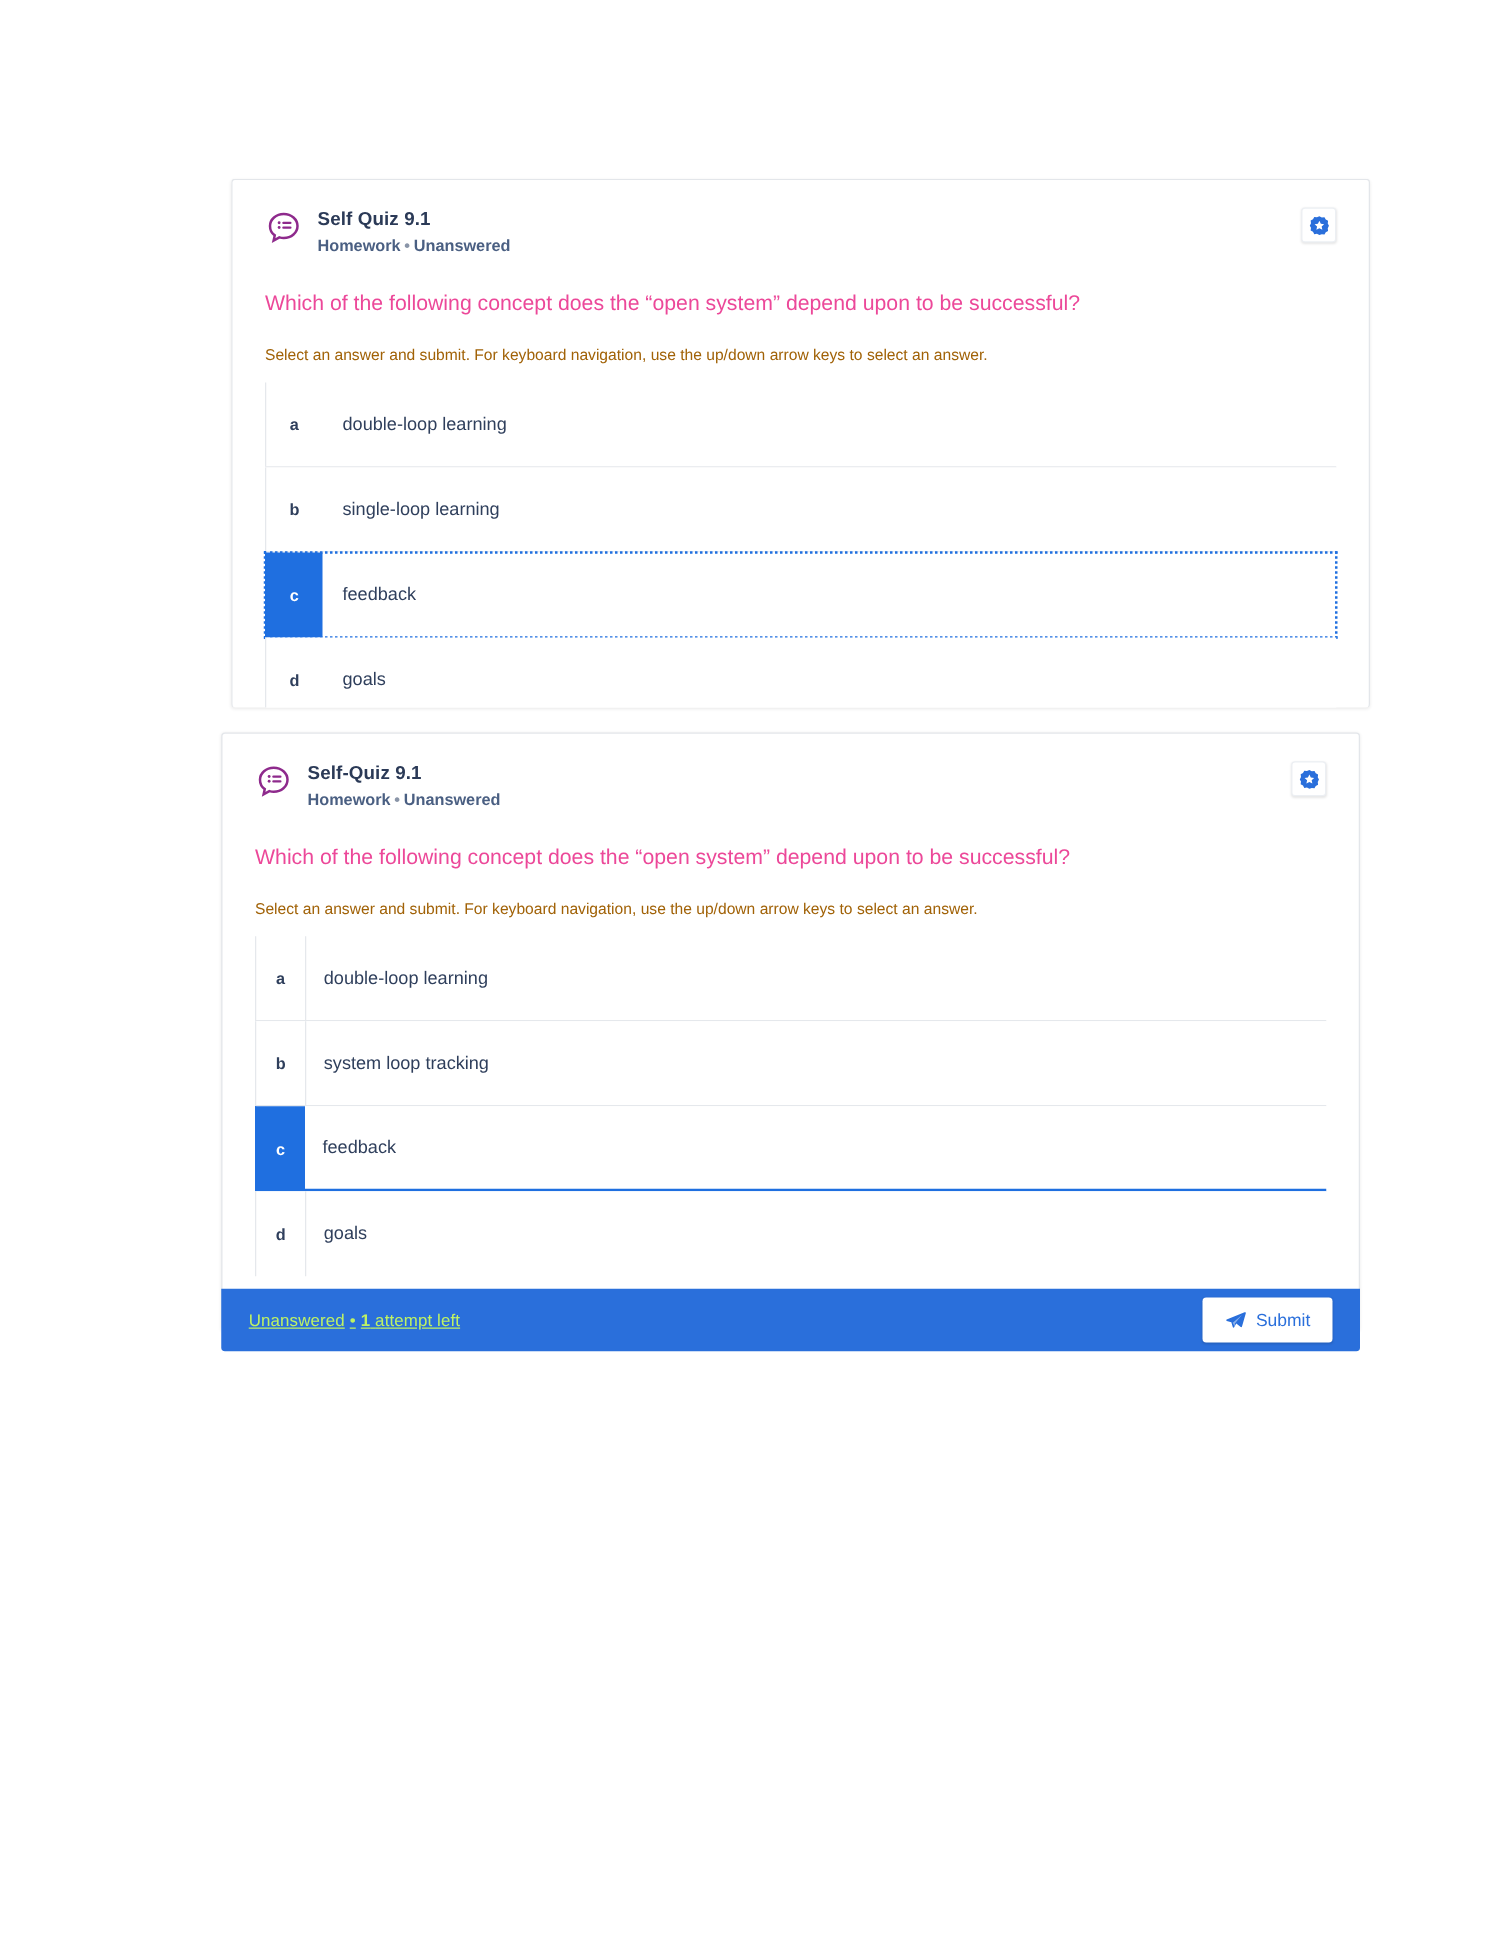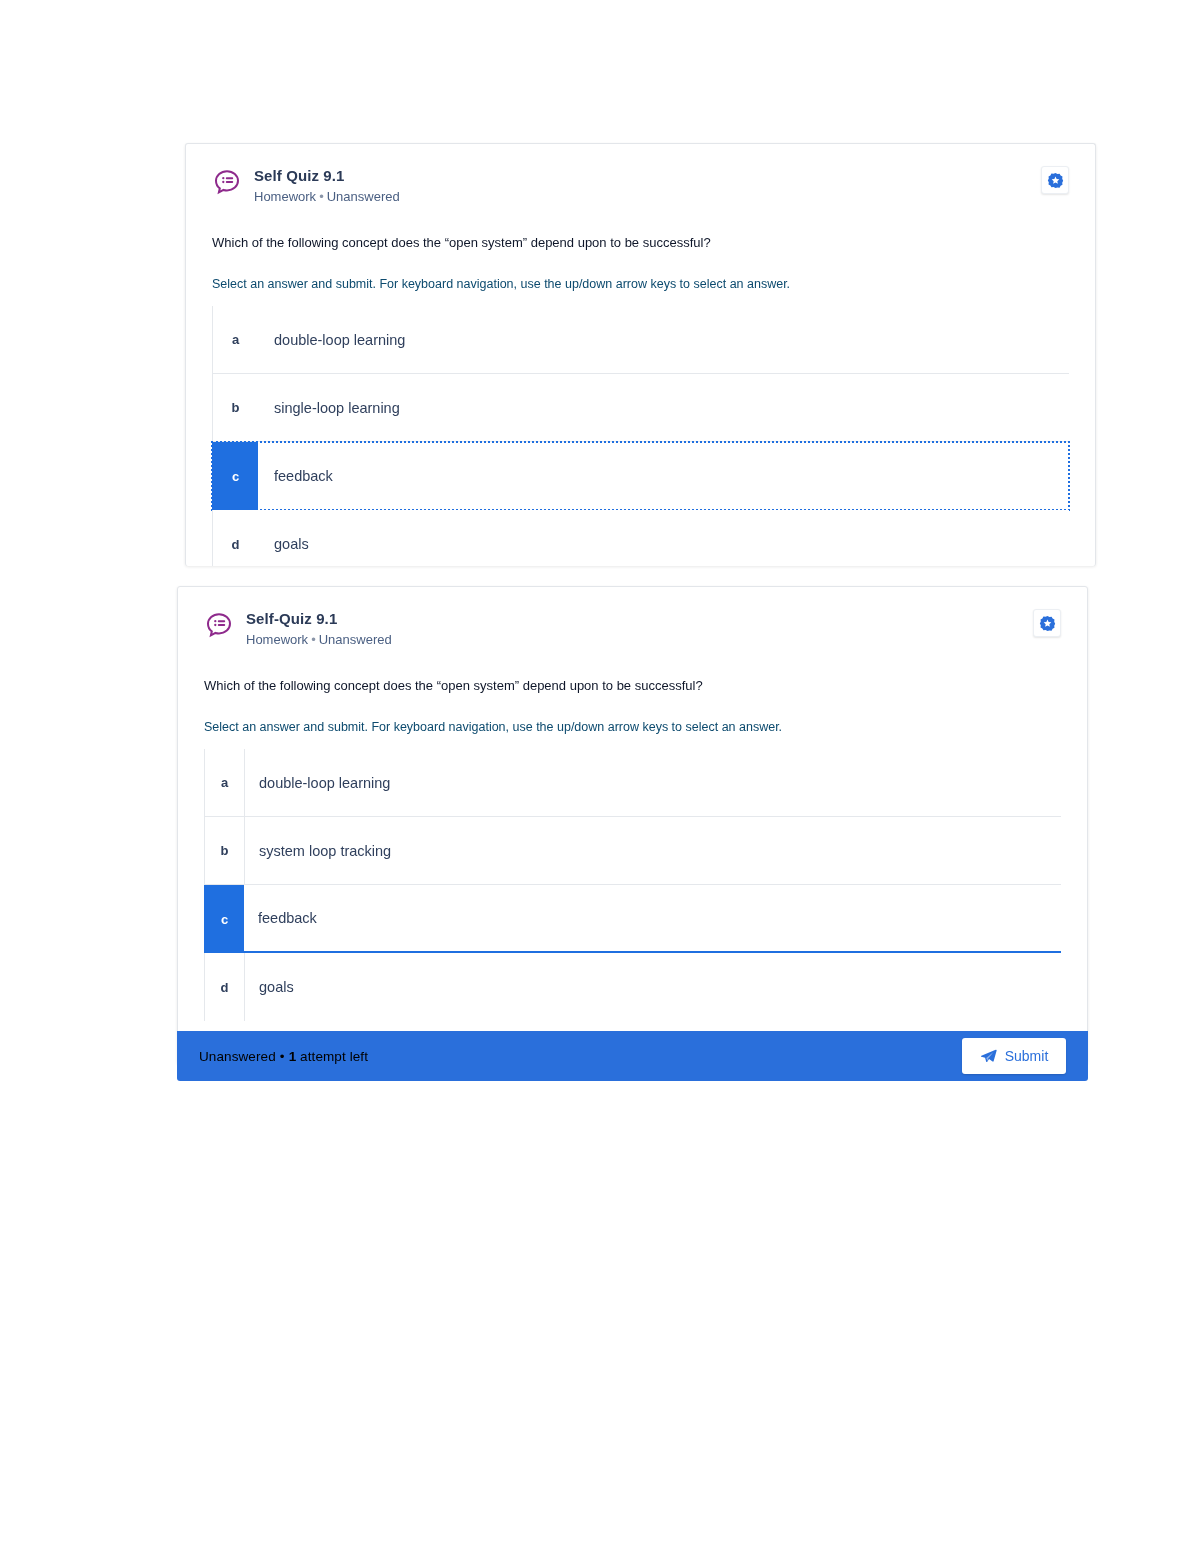--- a/index.html
+++ b/index.html
@@ -70,20 +70,21 @@
     font-weight: bold;
     color: #2b3a57;
     line-height: 19px;
     letter-spacing: 0.1px;
   }
   .quiz-meta {
     font-size: 13px;
     color: #4a5f82;
     line-height: 19px;
     margin-top: 2px;
+    font-weight: bold;
   }
   .quiz-meta .dot { color: #8a95a8; padding: 0 3px; }
 
   .badge-button {
     position: absolute;
     right: 0;
     top: 0;
     width: 28px;
     height: 28px;
     background: #ffffff;
@@ -91,28 +92,28 @@
     border-radius: 3px;
     box-shadow: 0 1px 2px rgba(0,0,0,0.10);
     display: flex;
     align-items: center;
     justify-content: center;
     cursor: pointer;
   }
 
   
   .question-text {
-    font-size: 13px;
-    color: #0f172a;
+    font-size: 17px;
+    color: #ec4899;
     line-height: 22px;
     margin-top: 26px;
   }
   .instruction-text {
     font-size: 12.5px;
-    color: #0c4a6e;
+    color: #a16207;
     line-height: 18px;
     margin-top: 21px;
   }
 
   
   .options { margin-top: 13px; }
 
   .option-row {
     position: relative;
     display: flex;
@@ -179,22 +180,23 @@
     height: 50px;
     background: #2a6fdb;
     display: flex;
     align-items: center;
     justify-content: space-between;
     padding: 0 22px;
     border-radius: 0 0 3px 3px;
   }
   .footer-status {
     font-size: 13.5px;
-    color: #000000;
+    color: #bef264;
     letter-spacing: 0.1px;
+    text-decoration: underline;
   }
   .footer-status .dot { padding: 0 4px; }
   .footer-status b { font-weight: bold; }
 
   .submit-button {
     background: #ffffff;
     border-radius: 3px;
     height: 36px;
     min-width: 104px;
     display: flex;

